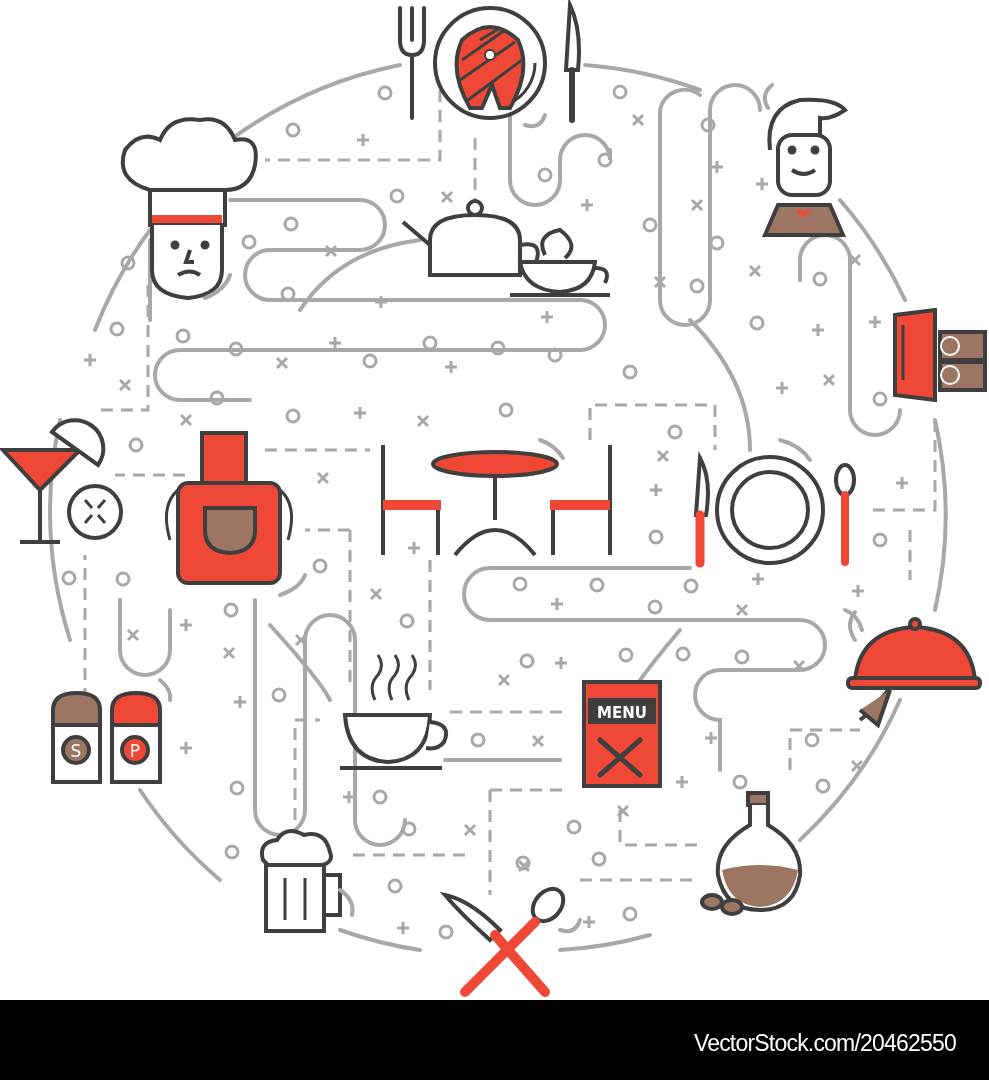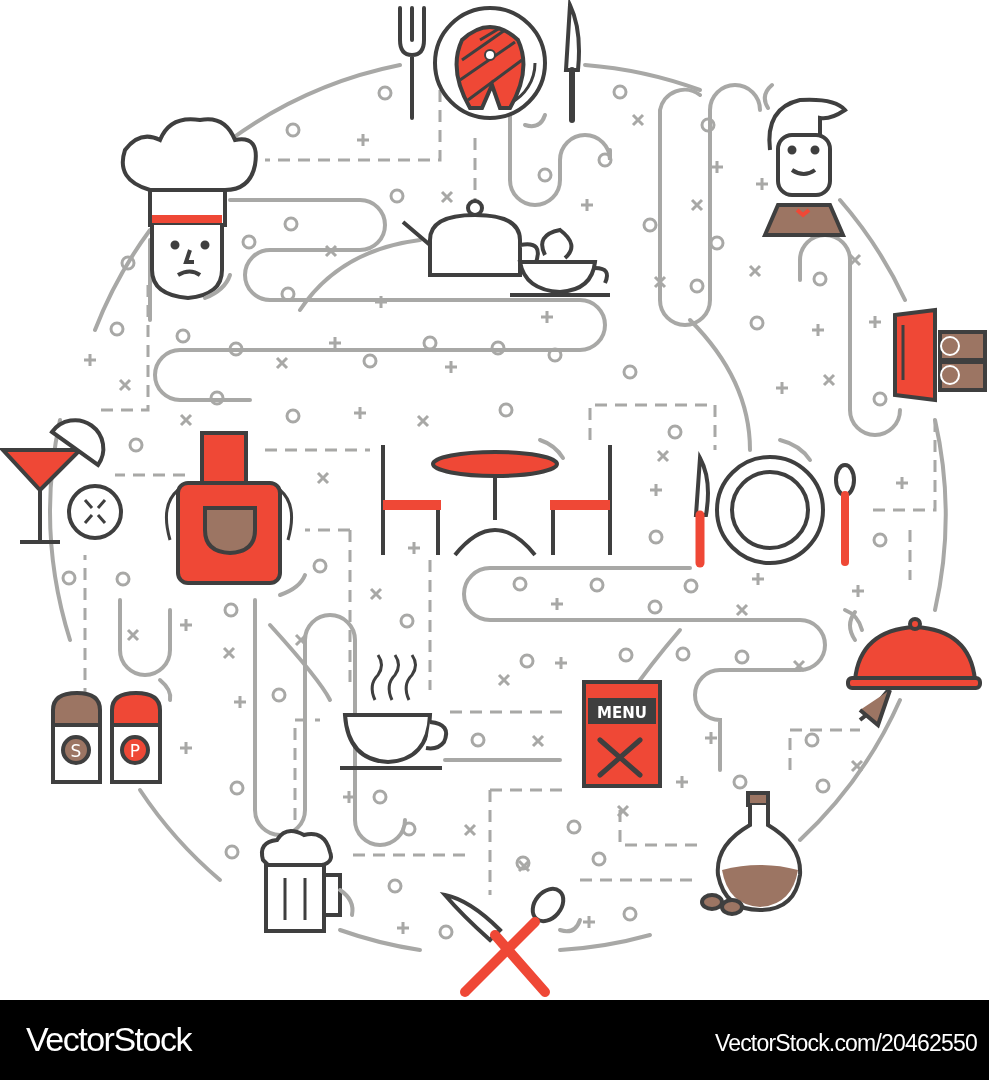--- a/index.html
+++ b/index.html
@@ -1,20 +1,20 @@
 <!DOCTYPE html>
 <html><head>
 <meta charset="utf-8">
 <style>
   html,body{margin:0;padding:0;background:#fff;}
   body{width:989px;height:1080px;position:relative;overflow:hidden;font-family:"Liberation Sans",sans-serif;}
   #art{position:absolute;left:0;top:0;width:989px;height:1000px;}
   #footer{position:absolute;left:0;top:1000px;width:989px;height:80px;background:#000;color:#fff;}
   #brand{position:absolute;left:26px;top:20px;font-size:34px;letter-spacing:-1.5px;font-family:"Liberation Sans",sans-serif;}
-  #ref{position:absolute;right:12px;top:30px;font-size:23px;letter-spacing:-0.8px;font-family:"Liberation Sans",sans-serif;}
+  #ref{position:absolute;right:33px;top:30px;font-size:23px;letter-spacing:-0.8px;font-family:"Liberation Sans",sans-serif;}
 </style>
 </head>
 <body>
 
 <svg id="art" viewBox="0 0 989 1000" xmlns="http://www.w3.org/2000/svg">
   <defs>
     <g id="ring">
         <circle r="6" fill="none" stroke="#A8A8A6" stroke-width="3"></circle>
       </g>
     <g id="plus">
@@ -333,15 +333,14 @@
       <path d="M160 680Q172 690 170 700"></path>
     <path d="M280 595Q300 588 305 575"></path>
       <path d="M340 890Q355 900 352 915"></path>
     <path d="M560 930Q575 935 580 920"></path>
       <path d="M768 108Q760 95 772 85"></path>
     <path d="M525 125Q540 130 545 115"></path>
   </g>
 </svg>
 
 <div id="footer">
-  <div id="brand">VectorStock</div>
   <div id="ref">VectorStock.com/20462550</div>
 </div>
 
 </body></html>

